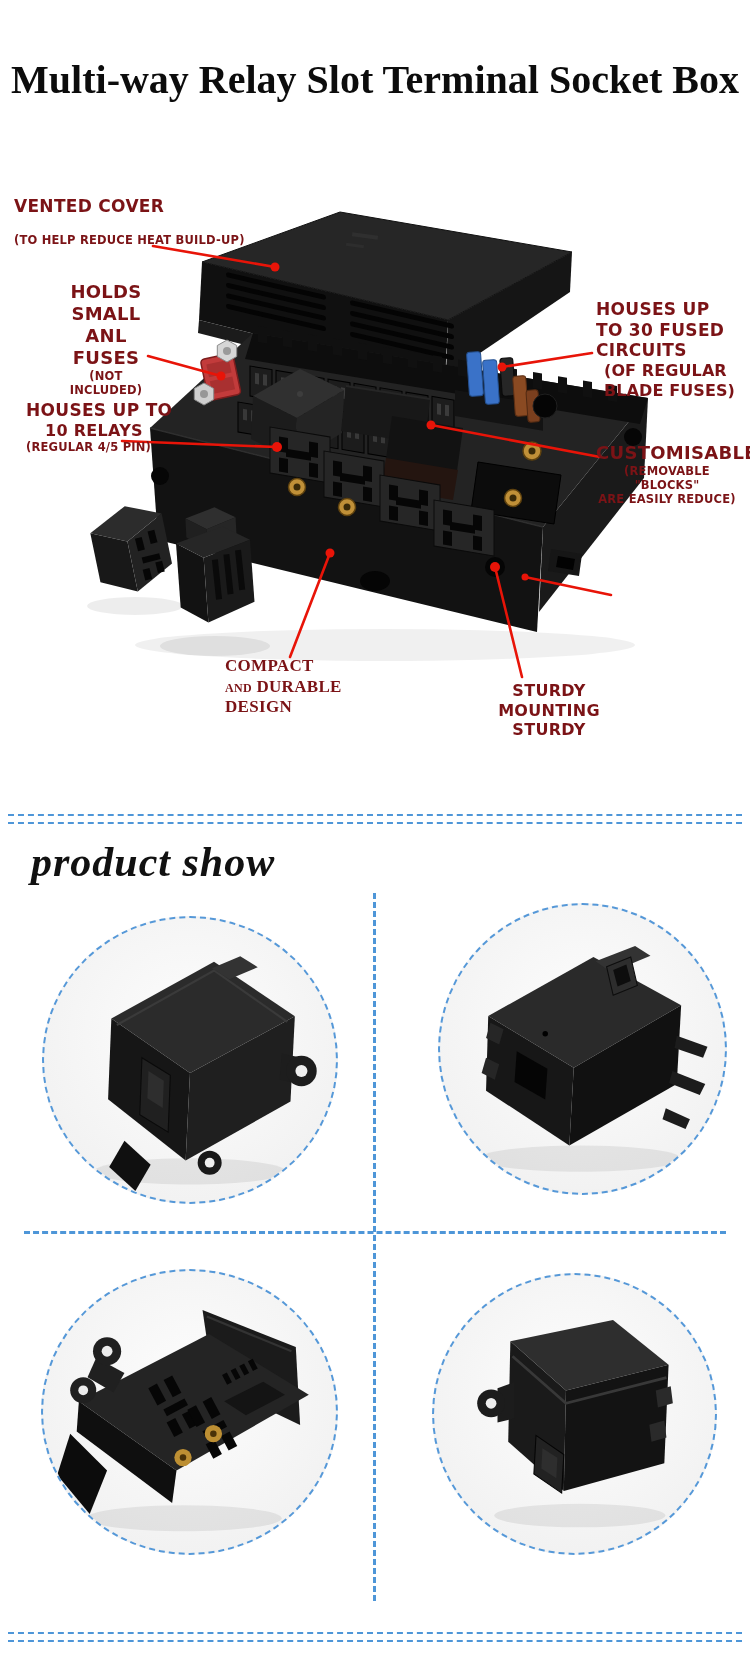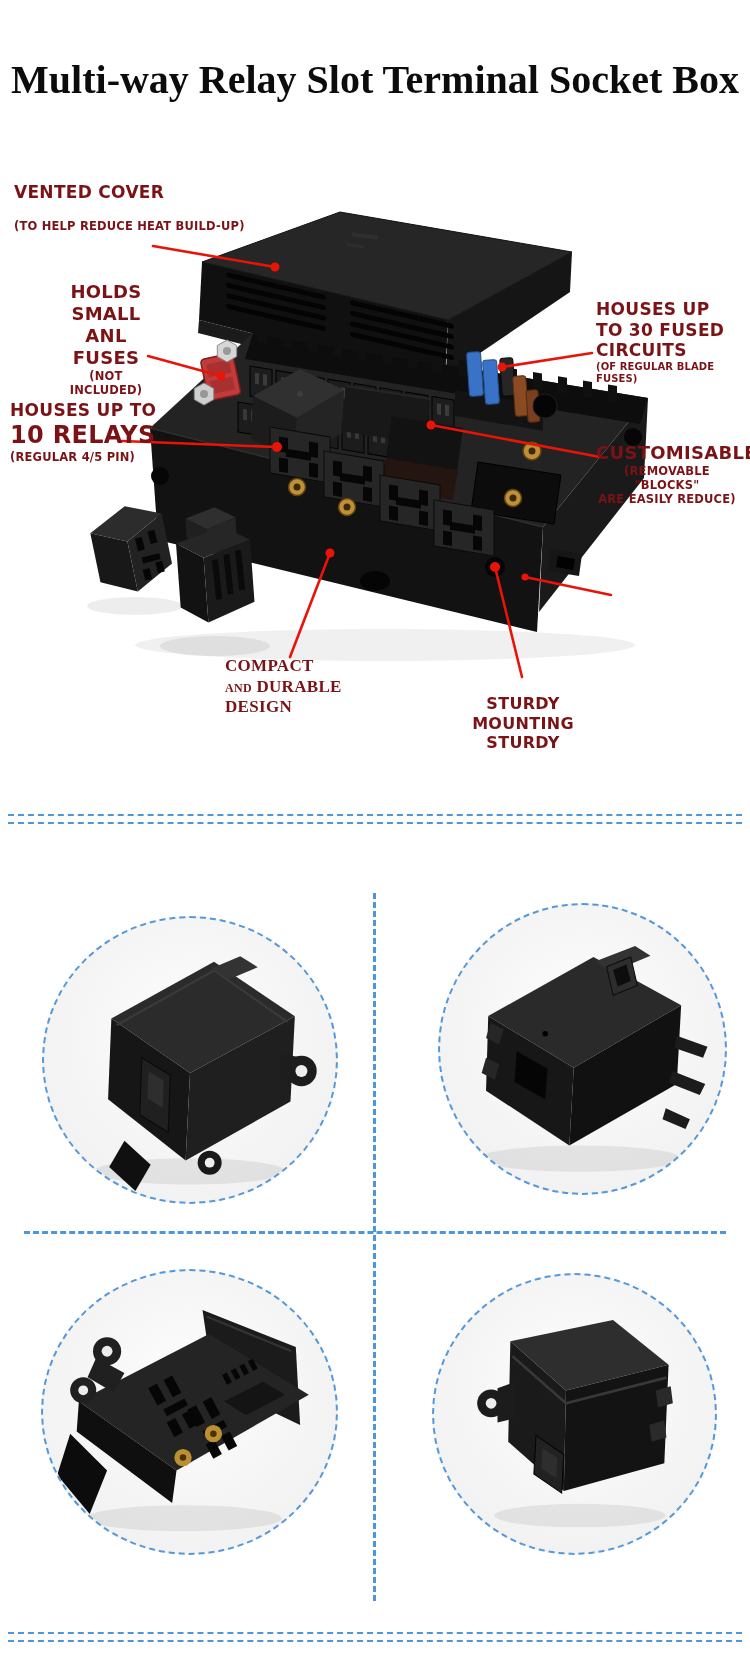--- a/index.html
+++ b/index.html
@@ -6,22 +6,22 @@
   #page{position:relative;width:750px;height:1666px;margin:0 auto;background:#ffffff;overflow:hidden;
         font-family:"DejaVu Sans",sans-serif;}
   .abs{position:absolute;}
   
   .page-title{top:56px;left:0;width:750px;text-align:center;
     font-family:"Liberation Serif",serif;font-weight:bold;font-size:40px;color:#0c0c0c;letter-spacing:0;}
   .show-heading{top:838px;left:31px;
     font-family:"Liberation Serif",serif;font-weight:bold;font-style:italic;font-size:42px;color:#111;letter-spacing:1px;}
   
   .callout{position:absolute;color:#7b1316;font-weight:bold;letter-spacing:.3px;line-height:1.22;}
-  .fs16{font-size:16px;} .fs17{font-size:17px;} .fs18{font-size:18px;} .fs20{font-size:24px;}
-  .sub{font-size:11.5px;letter-spacing:.2px;} .sub10{font-size:10px;letter-spacing:.1px;}
+  .fs16{font-size:16px;} .fs17{font-size:17px;} .fs18{font-size:18px;} .fs20{font-size:16px;margin-left:19px;}
+  .sub{font-size:11.5px;letter-spacing:.2px;} .sub10{font-size:16px;letter-spacing:.1px;margin-left:8px;}
   .ctr{text-align:center;}
   .small-and{font-size:12px;}
   
   .divider-x{left:8px;width:734px;height:6px;
     border-top:2px dashed #4e96d8;border-bottom:2px dashed #4e96d8;}
   .vline{left:373px;top:893px;height:708px;width:0;border-left:3px dashed #4e96d8;}
   .hline{left:24px;top:1231px;width:702px;height:0;border-top:3px dashed #4e96d8;}
   
   .pcircle{position:absolute;border:2px dashed #5598d8;border-radius:50%;overflow:hidden;
     background:radial-gradient(circle at 50% 42%, #fdfdfd 0%, #f2f2f2 74%, #e9e9e9 100%);}
@@ -293,33 +293,33 @@
         <circle cx="431" cy="425" r="4.5" stroke="none"></circle>
       <line x1="611" y1="595" x2="525" y2="577"></line>
         <circle cx="525" cy="577" r="3.5" stroke="none"></circle>
       <line x1="495" y1="567" x2="522" y2="677"></line>
         <circle cx="495" cy="567" r="5" stroke="none"></circle>
       <line x1="330" y1="553" x2="290" y2="657"></line>
         <circle cx="330" cy="553" r="4.5" stroke="none"></circle>
     </g>
   </svg>
 
-  <div class="callout" style="left:14px;top:182px;">
+  <div class="callout" style="left:14px;top:196px;">
     <div class="fs17">VENTED COVER</div>
     <div class="sub" style="margin-top:16px;">(TO HELP REDUCE HEAT BUILD-UP)</div>
   </div>
 
   <div class="callout ctr" style="left:52px;top:281px;width:108px;">
     <div class="fs18">HOLDS</div>
     <div class="fs18">SMALL</div>
     <div class="fs18">ANL FUSES</div>
     <div class="sub">(NOT INCLUDED)</div>
   </div>
 
-  <div class="callout" style="left:10px;top:400px;">
+  <div class="callout" style="left:26px;top:400px;">
     <div class="fs17">HOUSES UP TO</div>
     <div class="fs20">10 RELAYS</div>
     <div class="sub">(REGULAR 4/5 PIN)</div>
   </div>
 
   <div class="callout" style="left:596px;top:299px;">
     <div class="fs17">HOUSES UP</div>
     <div class="fs17">TO 30 FUSED</div>
     <div class="fs17">CIRCUITS</div>
     <div class="sub10">(OF REGULAR BLADE FUSES)</div>
@@ -331,28 +331,29 @@
     <div class="sub">ARE EASILY REDUCE)</div>
   </div>
 
 
   <div class="callout" style="left:225px;top:656px;font-family:Liberation Serif, serif;">
     <div class="fs17">COMPACT</div>
     <div class="fs17"><span class="small-and">AND</span> <span>DURABLE</span></div>
     <div class="fs17">DESIGN</div>
   </div>
 
-  <div class="callout ctr" style="left:472px;top:681px;width:102px;margin-top:13px;">
+  <div class="callout ctr" style="left:498px;top:681px;width:102px;">
     <div class="fs16">STURDY</div>
     <div class="fs16">MOUNTING</div>
     <div class="fs16">STURDY</div>
   </div>
 
   <div class="abs divider-x" style="top:814px;"></div>
 
+  <div class="abs show-heading">product show</div>
 
   <div class="abs vline"></div>
   <div class="abs hline"></div>
 
   <div class="pcircle" style="left:42px;top:916px;width:292px;height:284px;">
     <svg viewBox="0 0 260 260">
       <ellipse cx="130" cy="232" rx="88" ry="12" fill="#000" opacity="0.07"></ellipse>
       <polygon points="58,92 152,40 226,90 130,142" fill="#2b2b2b"></polygon>
       <polygon points="58,92 130,142 126,222 55,166" fill="#161616"></polygon>
       <polygon points="130,142 226,90 222,168 126,222" fill="#1f1f1f"></polygon>

